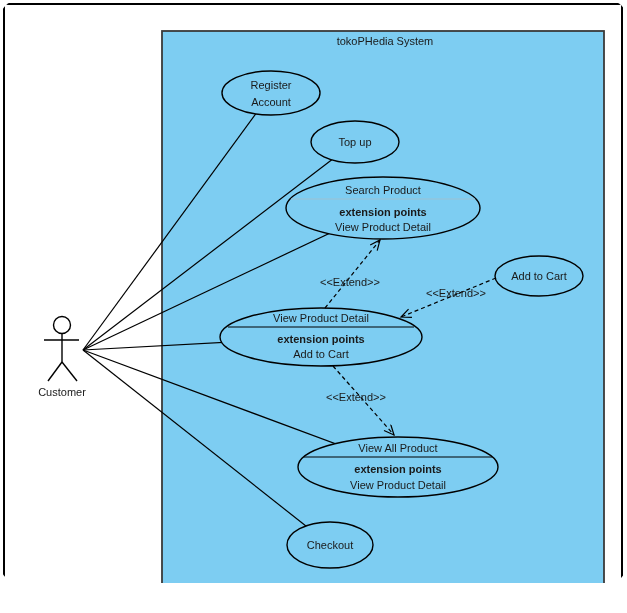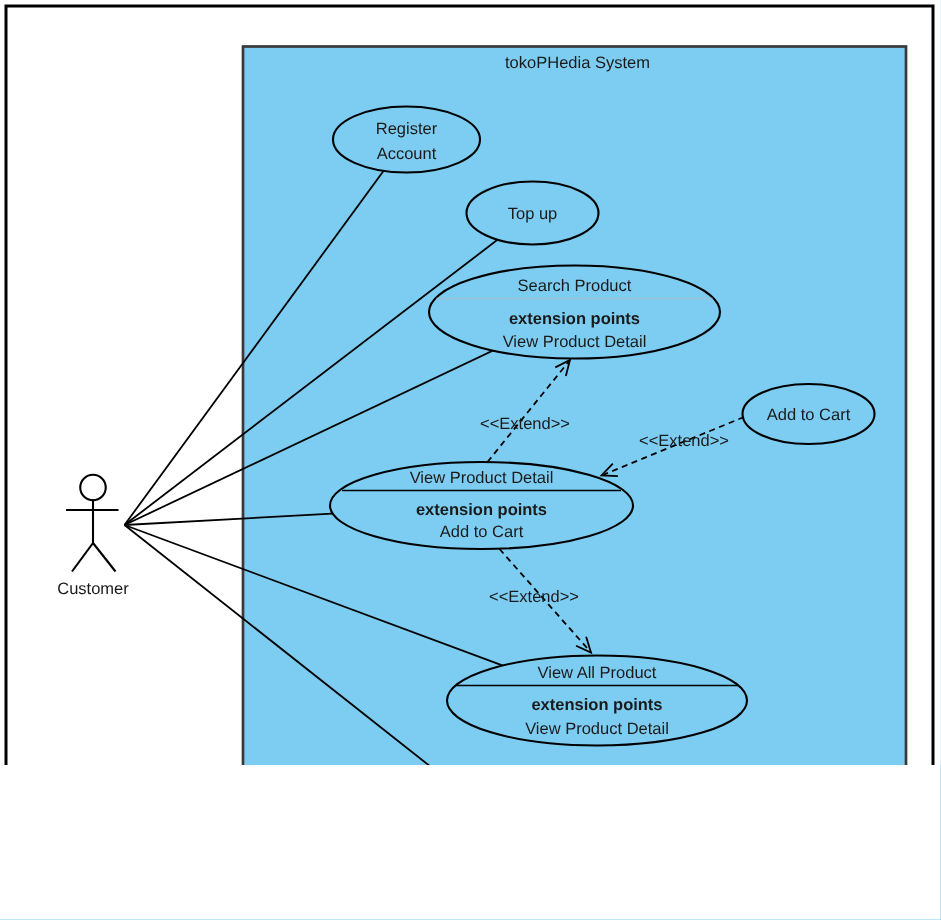--- a/index.html
+++ b/index.html
@@ -1,16 +1,16 @@
 <!DOCTYPE html>
 <html><head>
 <meta charset="utf-8">
 <style>
   html,body{margin:0;padding:0;background:#ffffff;}
-  .stage{position:relative;width:627px;height:510px;background:#ffffff;overflow:hidden;}
+  .stage{position:relative;width:627px;height:583px;background:#ffffff;overflow:hidden;border-radius:19px;}
   svg{display:block;}
   .t{font-family:"Liberation Sans","DejaVu Sans",sans-serif;font-size:11px;fill:#1a1a1a;}
   .b{font-weight:bold;}
   .mid{text-anchor:middle;}
   .shape{stroke:#000000;stroke-width:1.4;}
   .assoc-line{stroke:#000000;stroke-width:1.2;fill:none;}
   .extend-line{stroke:#000000;stroke-width:1.2;fill:none;stroke-dasharray:4 3;}
   .sep-dark{stroke:#000000;stroke-width:1.1;}
   .sep-light{stroke-width:1;}
   .actor-part{stroke:#000000;stroke-width:1.4;fill:none;}

